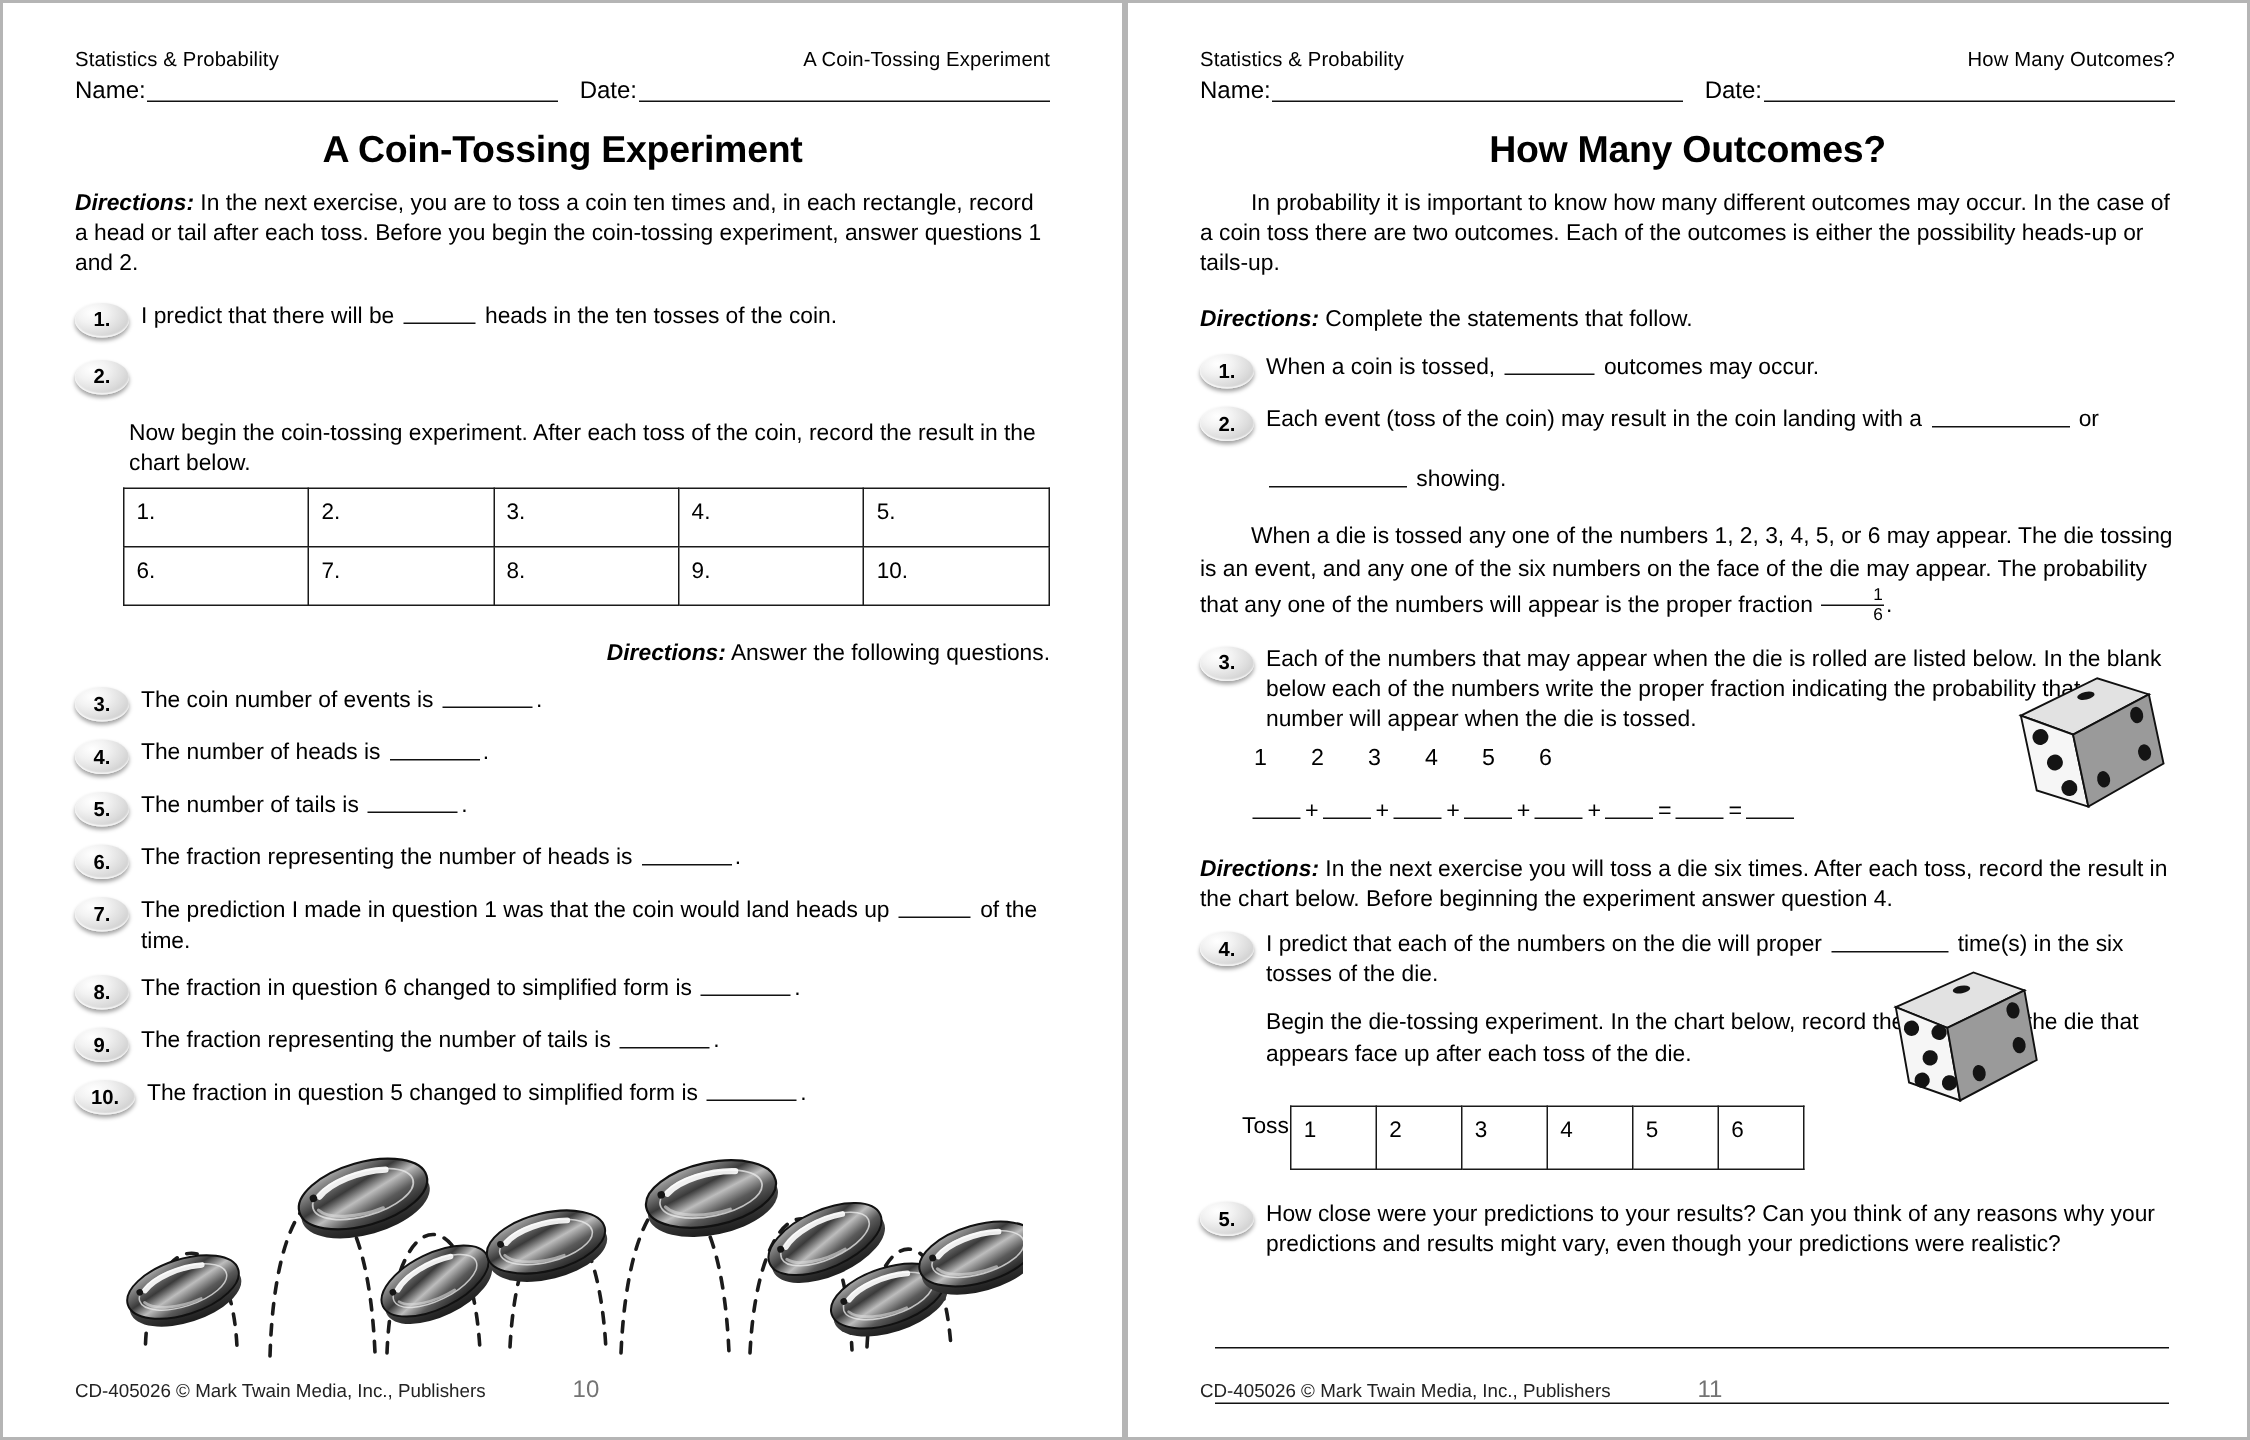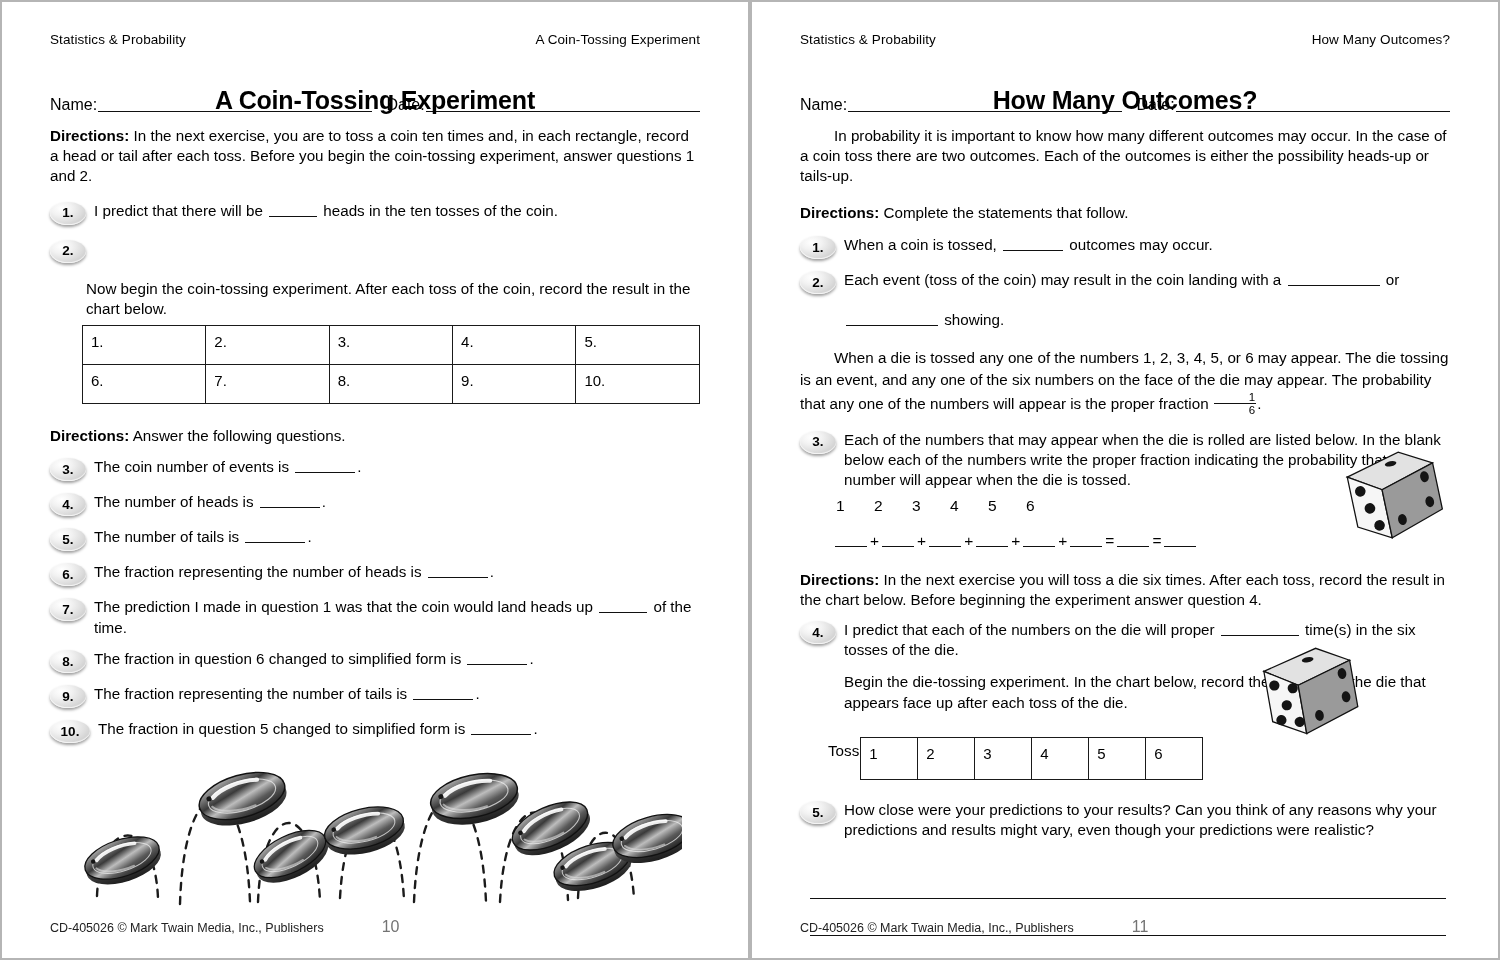--- a/index.html
+++ b/index.html
@@ -21,42 +21,42 @@
   .page-inner{position:relative;width:100%;height:100%;box-sizing:border-box;padding-left:13px;}
 
   
   .hdr-row{
     position:absolute;left:48px;right:48px;top:30px;
     display:flex;justify-content:space-between;
     font-size:13.5px;letter-spacing:.1px;
   }
   .name-row{
     position:absolute;left:48px;right:48px;top:50px;
-    display:flex;align-items:flex-end;font-size:16px;margin-top:44px;
+    display:flex;align-items:flex-end;font-size:16px;
   }
   .name-row .lbl{white-space:nowrap;}
   .rule{
     flex:1 1 auto;border-bottom:1.6px solid #111;height:13px;margin:0 0 2px 1px;
   }
   .name-rule{max-width:352px;}
   .date-lbl{margin-left:14px;white-space:nowrap;}
 
   h1.title{
     position:absolute;left:0;right:0;top:84px;
     margin:0;text-align:center;
     font-size:25px;font-weight:bold;letter-spacing:-.2px;
   }
 
   .body{
     position:absolute;left:48px;right:48px;top:124px;
     font-size:15.2px;line-height:1.33;
   }
 
   p{margin:0 0 10px 0;}
-  .dir b{font-weight:bold;}
+  .dir b{font-weight:bold;font-style:italic;}
   .indent{text-indent:34px;}
 
   
   .q{position:relative;display:flex;align-items:flex-start;margin-bottom:6px;}
   .badge{
     flex:0 0 auto;
     width:36px;height:23px;margin-right:8px;margin-top:1px;
     border-radius:50%/50%;
     background:radial-gradient(ellipse at 32% 28%, #ffffff 0%, #f2f2f2 30%, #dcdcdc 62%, #bdbdbd 100%);
     box-shadow:0 2px 3px rgba(0,0,0,.38), inset 0 -1px 1px rgba(255,255,255,.8);
@@ -181,21 +181,21 @@
           <tr>
             <td>6.</td>
             <td>7.</td>
             <td>8.</td>
             <td>9.</td>
             <td>10.</td>
           </tr>
         </tbody>
       </table>
 
-      <p class="dir" style="margin-top:22px;">
+      <p class="dir" style="margin-top:22px;text-align:right;">
         <b>Directions:</b><span> Answer the following questions.</span>
       </p>
 
       <div class="q" style="margin-top:11px;">
         <span class="badge">3.</span>
         <span class="qtext">
           <span>The coin number of events is</span>
           <span class="blank b-md"></span><span>.</span>
         </span>
       </div>

